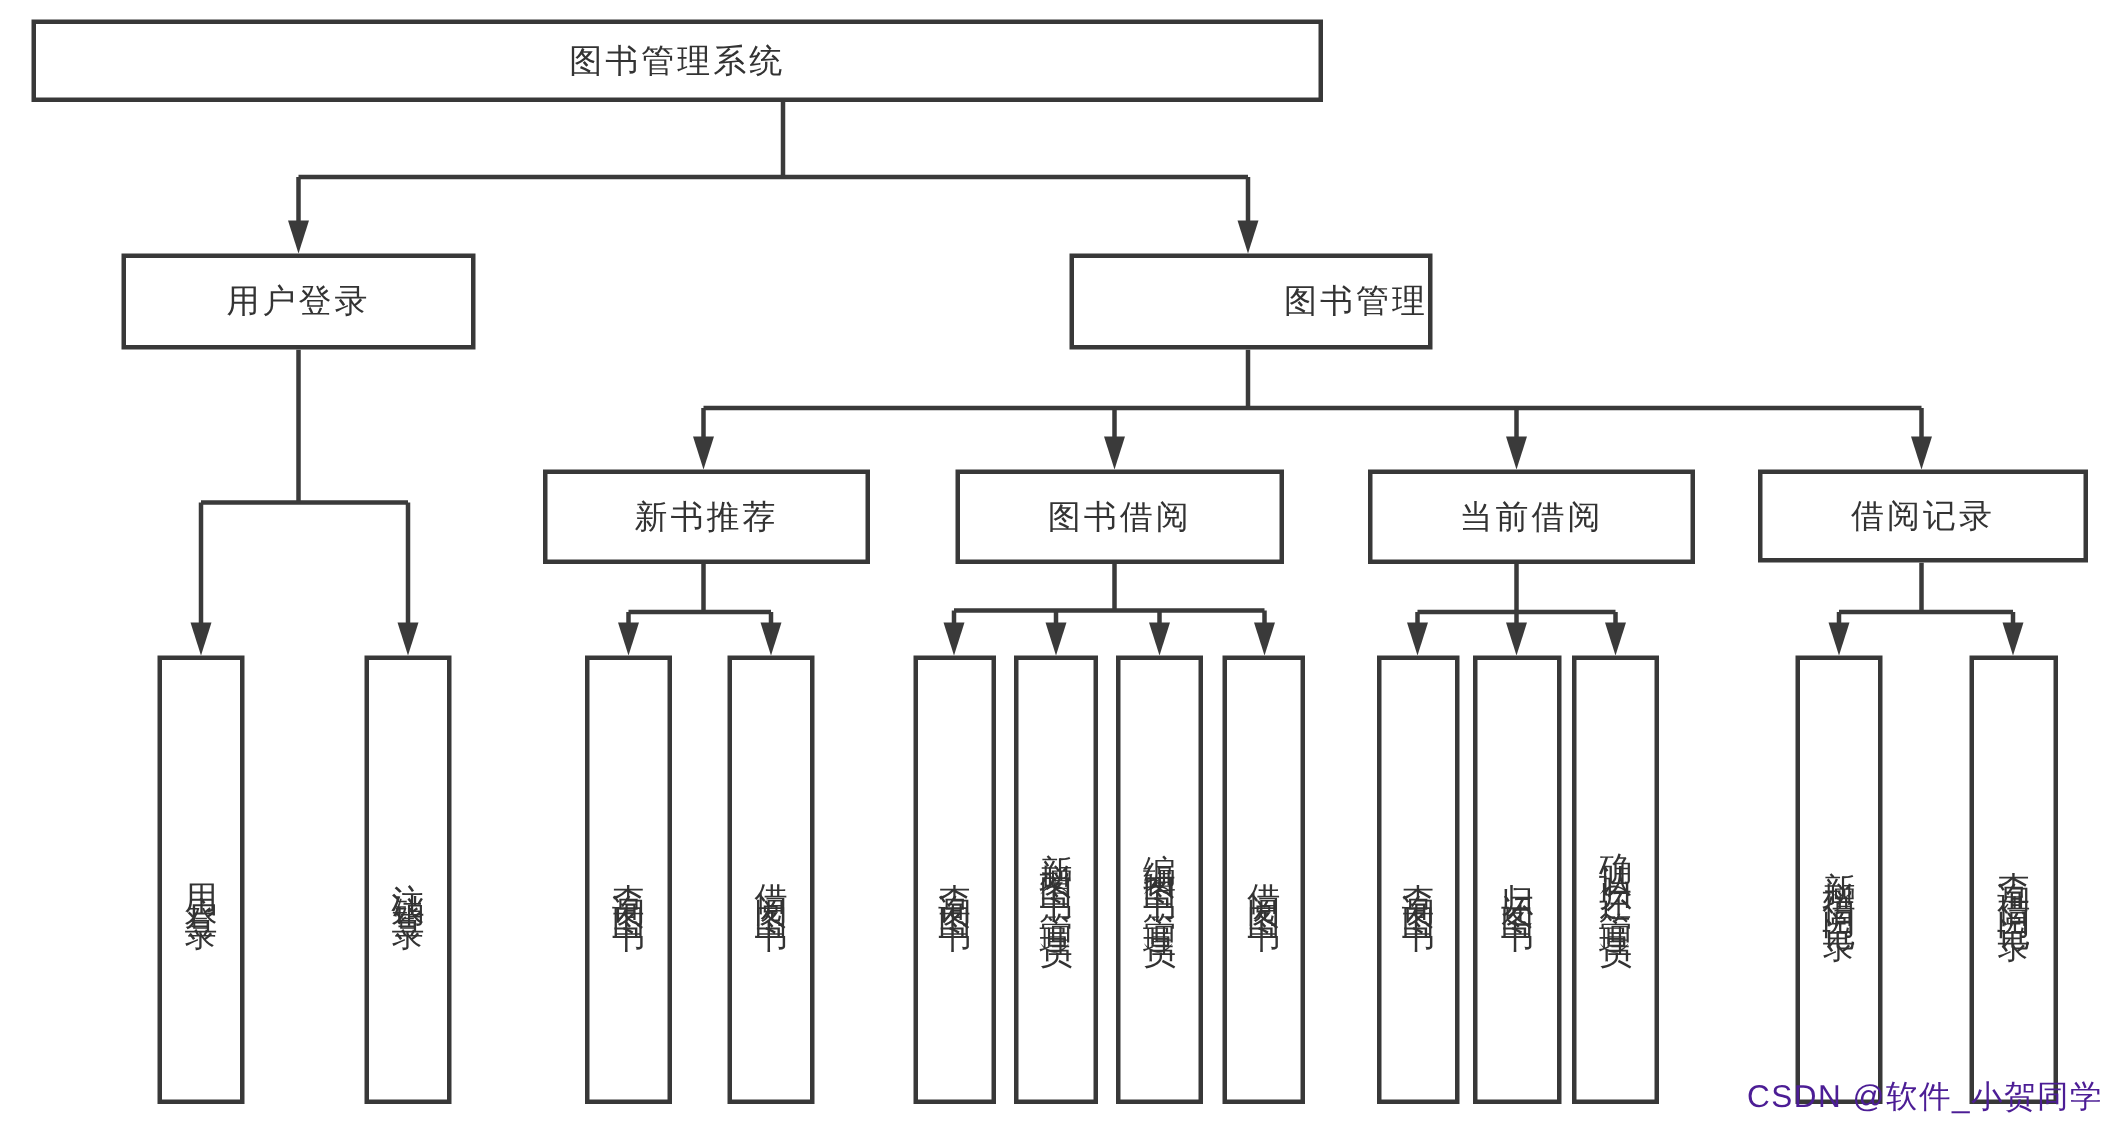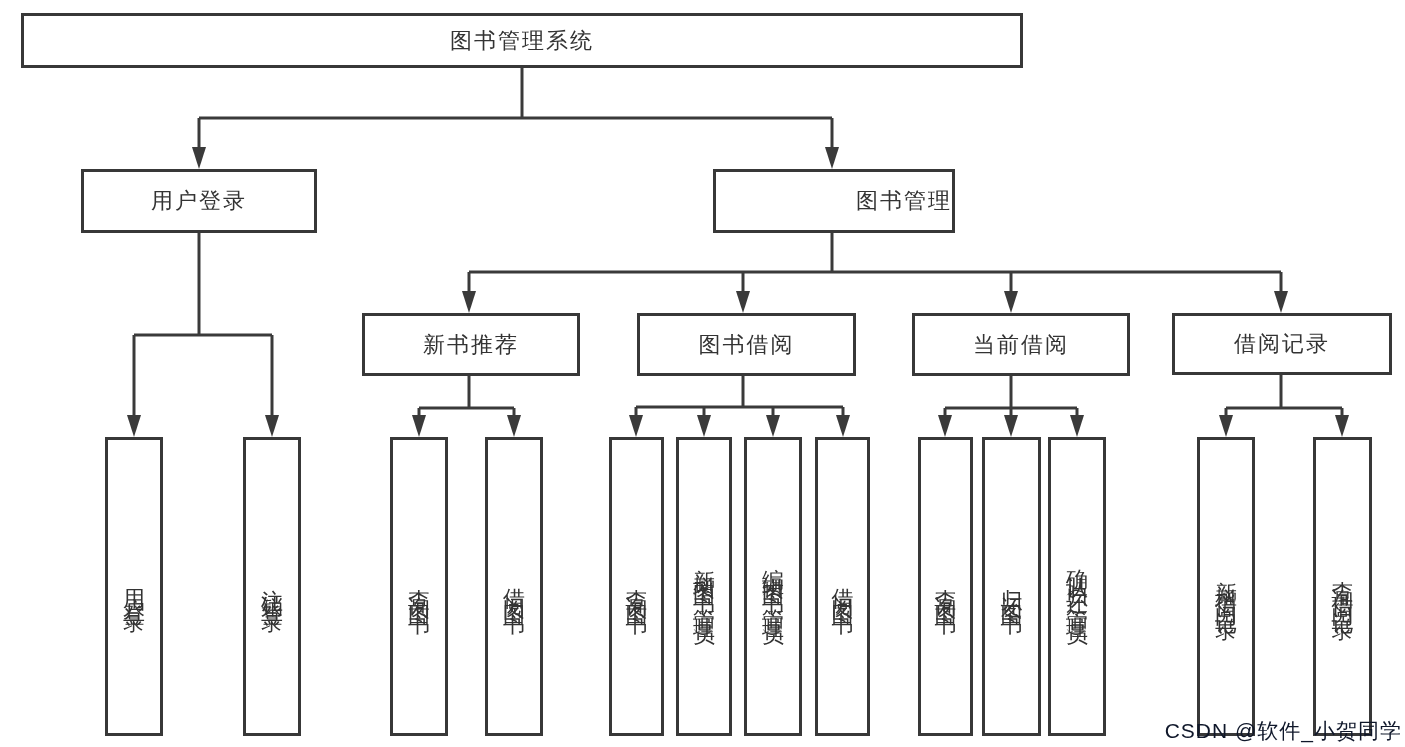--- a/index.html
+++ b/index.html
@@ -47,21 +47,21 @@
     line-height: 1;
     color: #333333;
     white-space: nowrap;
   }
   #watermark {
     position: absolute;
     right: 3px;
     bottom: 2px;
     font-size: 21px;
     letter-spacing: 1px;
-    color: #0f172a;
+    color: #4c1d95;
     z-index: 10;
     font-family: "Liberation Sans", "DejaVu Sans", sans-serif;
     white-space: nowrap;
   }
   line { stroke: #3a3a3a; stroke-width: 3; }
   polygon { fill: #3a3a3a; }
 </style>
 </head>
 <body>
 
@@ -136,21 +136,21 @@
     <g>
       <line x1="1281" y1="375" x2="1281" y2="408"></line>
       <line x1="1226" y1="408" x2="1342" y2="408"></line>
       <line x1="1226" y1="408" x2="1226" y2="417"></line>
         <polygon points="1219,415 1233,415 1226,437"></polygon>
       <line x1="1342" y1="408" x2="1342" y2="417"></line>
         <polygon points="1335,415 1349,415 1342,437"></polygon>
     </g>
   </svg>
 
-  <div class="node hbox" style="left:21px; top:13px; width:1002px; height:55px;">
+  <div class="node hbox" style="left:21px; top:13px; width:861px; height:55px;">
     <span>图书管理系统</span>
   </div>
 
   <div class="node hbox" style="left:81px; top:169px; width:236px; height:64px;">
     <span>用户登录</span>
   </div>
   <div class="node hbox" style="left:713px; top:169px; width:242px; height:64px;justify-content:flex-end;">
     <span>图书管理</span>
   </div>
 

